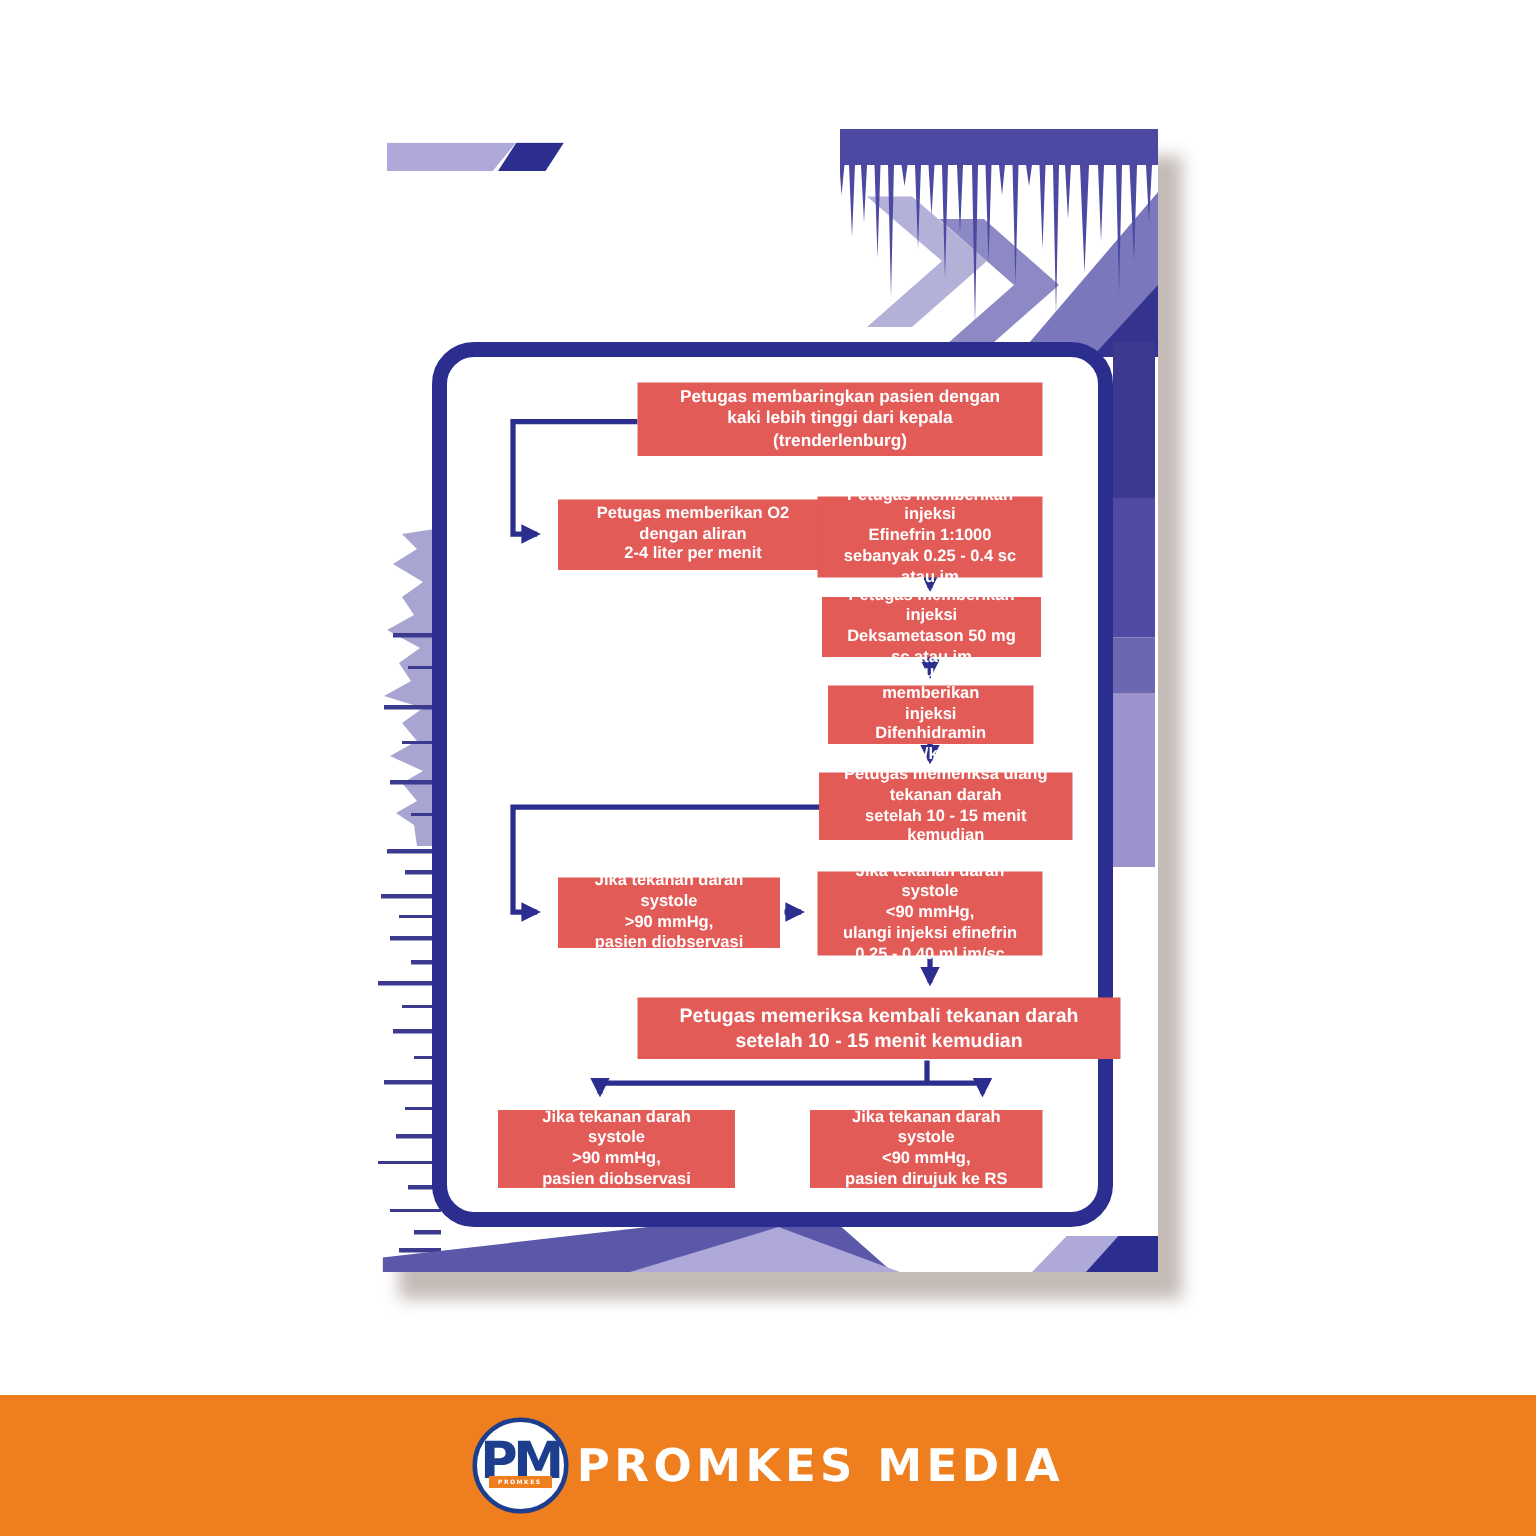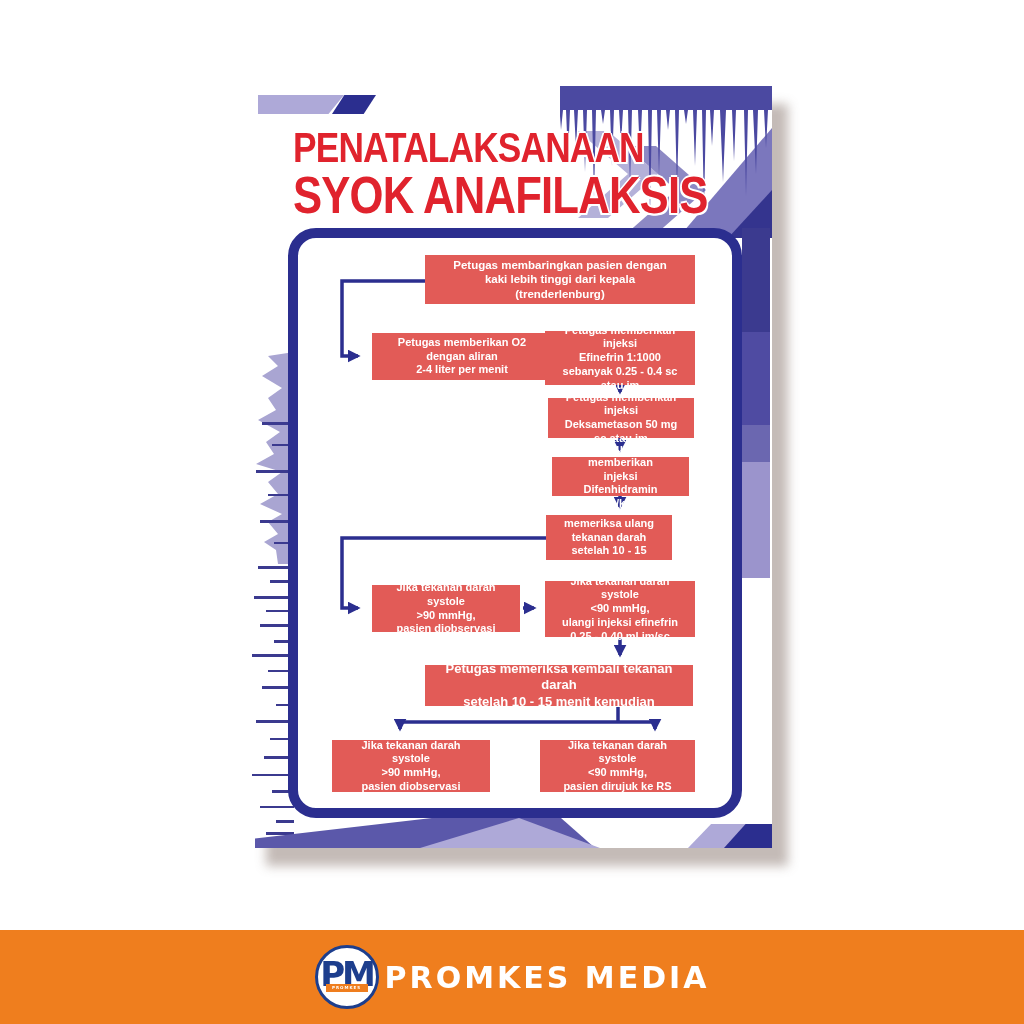--- a/index.html
+++ b/index.html
@@ -112,24 +112,20 @@
   <div class="strip" style="left:742px;top:228px;width:28px;height:104px;background:#3b3a8f"></div>
   <div class="strip" style="left:742px;top:332px;width:28px;height:93px;background:#4f4ba2"></div>
   <div class="strip" style="left:742px;top:425px;width:28px;height:37px;background:#6b67b0"></div>
   <div class="strip" style="left:742px;top:462px;width:28px;height:116px;background:#9b94cc"></div>
 
   <div class="bot1"></div>
   <div class="bot2"></div>
   <div class="bot3"></div>
   <div class="bot4"></div>
 
-  <div class="title">
-    <span class="title-l1">PENATALAKSANAAN</span><br>
-    <span class="title-l2">SYOK ANAFILAKSIS</span>
-  </div>
 
   <div class="frame"></div>
 
   <svg class="connectors" viewBox="0 0 1024 1024">
     <defs>
       <marker id="ah" viewBox="0 0 10 10" refX="8" refY="5" markerWidth="13" markerHeight="13" markerUnits="userSpaceOnUse" orient="auto-start-reverse">
         <path d="M0,0 L10,5 L0,10 z" fill="#2b2e8f"></path>
       </marker>
     </defs>
     <g stroke="#2b2e8f" stroke-width="3.5" fill="none">
@@ -156,31 +152,31 @@
 2-4 liter per menit</div>
   <div class="node" style="left:545px;top:331px;width:150px;height:54px">Petugas memberikan injeksi
 Efinefrin 1:1000
 sebanyak 0.25 - 0.4 sc atau im</div>
   <div class="node" style="left:548px;top:398px;width:146px;height:40px">Petugas memberikan injeksi
 Deksametason 50 mg
 sc atau im</div>
   <div class="node" style="left:552px;top:457px;width:137px;height:39px">Petugas memberikan
 injeksi Difenhidramin
 1 - 2 mg/kg BB im</div>
-  <div class="node" style="left:546px;top:515px;width:126px;height:45px">Petugas memeriksa ulang
+  <div class="node" style="left:546px;top:515px;width:169px;height:45px">Petugas memeriksa ulang
 tekanan darah
 setelah 10 - 15 menit kemudian</div>
   <div class="node" style="left:372px;top:585px;width:148px;height:47px">Jika tekanan darah systole
 &gt;90 mmHg,
 pasien diobservasi</div>
   <div class="node" style="left:545px;top:581px;width:150px;height:56px">Jika tekanan darah systole
 &lt;90 mmHg,
 ulangi injeksi efinefrin
 0.25 - 0.40 ml im/sc</div>
-  <div class="node" style="left:425px;top:665px;width:268px;height:41px;font-size:13px">Petugas memeriksa kembali tekanan darah
+  <div class="node" style="left:425px;top:665px;width:322px;height:41px;font-size:13px">Petugas memeriksa kembali tekanan darah
 setelah 10 - 15 menit kemudian</div>
   <div class="node" style="left:332px;top:740px;width:158px;height:52px">Jika tekanan darah systole
 &gt;90 mmHg,
 pasien diobservasi</div>
   <div class="node" style="left:540px;top:740px;width:155px;height:52px">Jika tekanan darah systole
 &lt;90 mmHg,
 pasien dirujuk ke RS</div>
 
   <div class="footer">
     <div class="logo">

